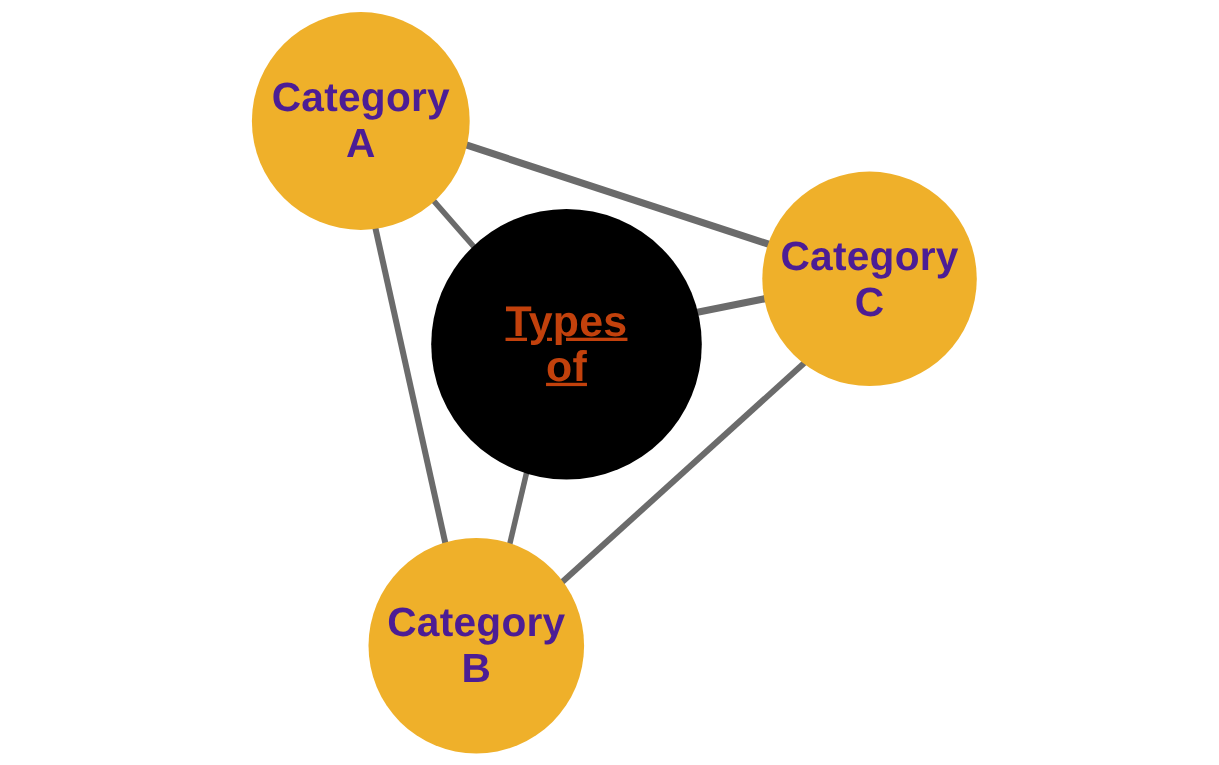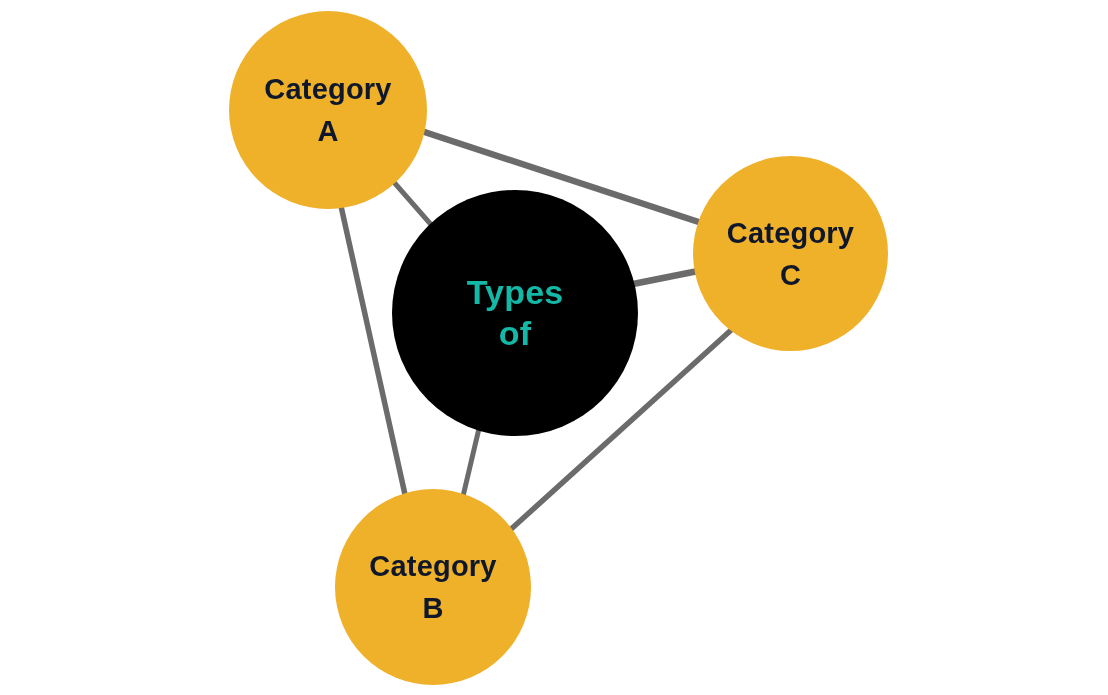--- a/index.html
+++ b/index.html
@@ -25,31 +25,32 @@
     border-radius: 50%;
     display: flex;
     flex-direction: column;
     align-items: center;
     justify-content: center;
     text-align: center;
     font-weight: 700;
   }
   .node-category {
     background: #EFB02A;
-    color: #0f172a;
-    font-size: 29px;
+    color: #4c1d95;
+    font-size: 37px;
     line-height: 42px;
     letter-spacing: 0.2px;
   }
   .node-center {
     background: #000000;
-    color: #14b8a6;
-    font-size: 34px;
+    color: #c2410c;
+    font-size: 39px;
     line-height: 41px;
     letter-spacing: 0.2px;
+    text-decoration: underline;
   }
   .node-a { left: 229px; top: 11px;  width: 198px; height: 198px; }
   .node-c { left: 693px; top: 156px; width: 195px; height: 195px; }
   .node-b { left: 335px; top: 489px; width: 196px; height: 196px; }
   .node-hub { left: 392px; top: 190px; width: 246px; height: 246px; }
   .node-line { display: block; }
 </style>
 </head>
 <body>
 

